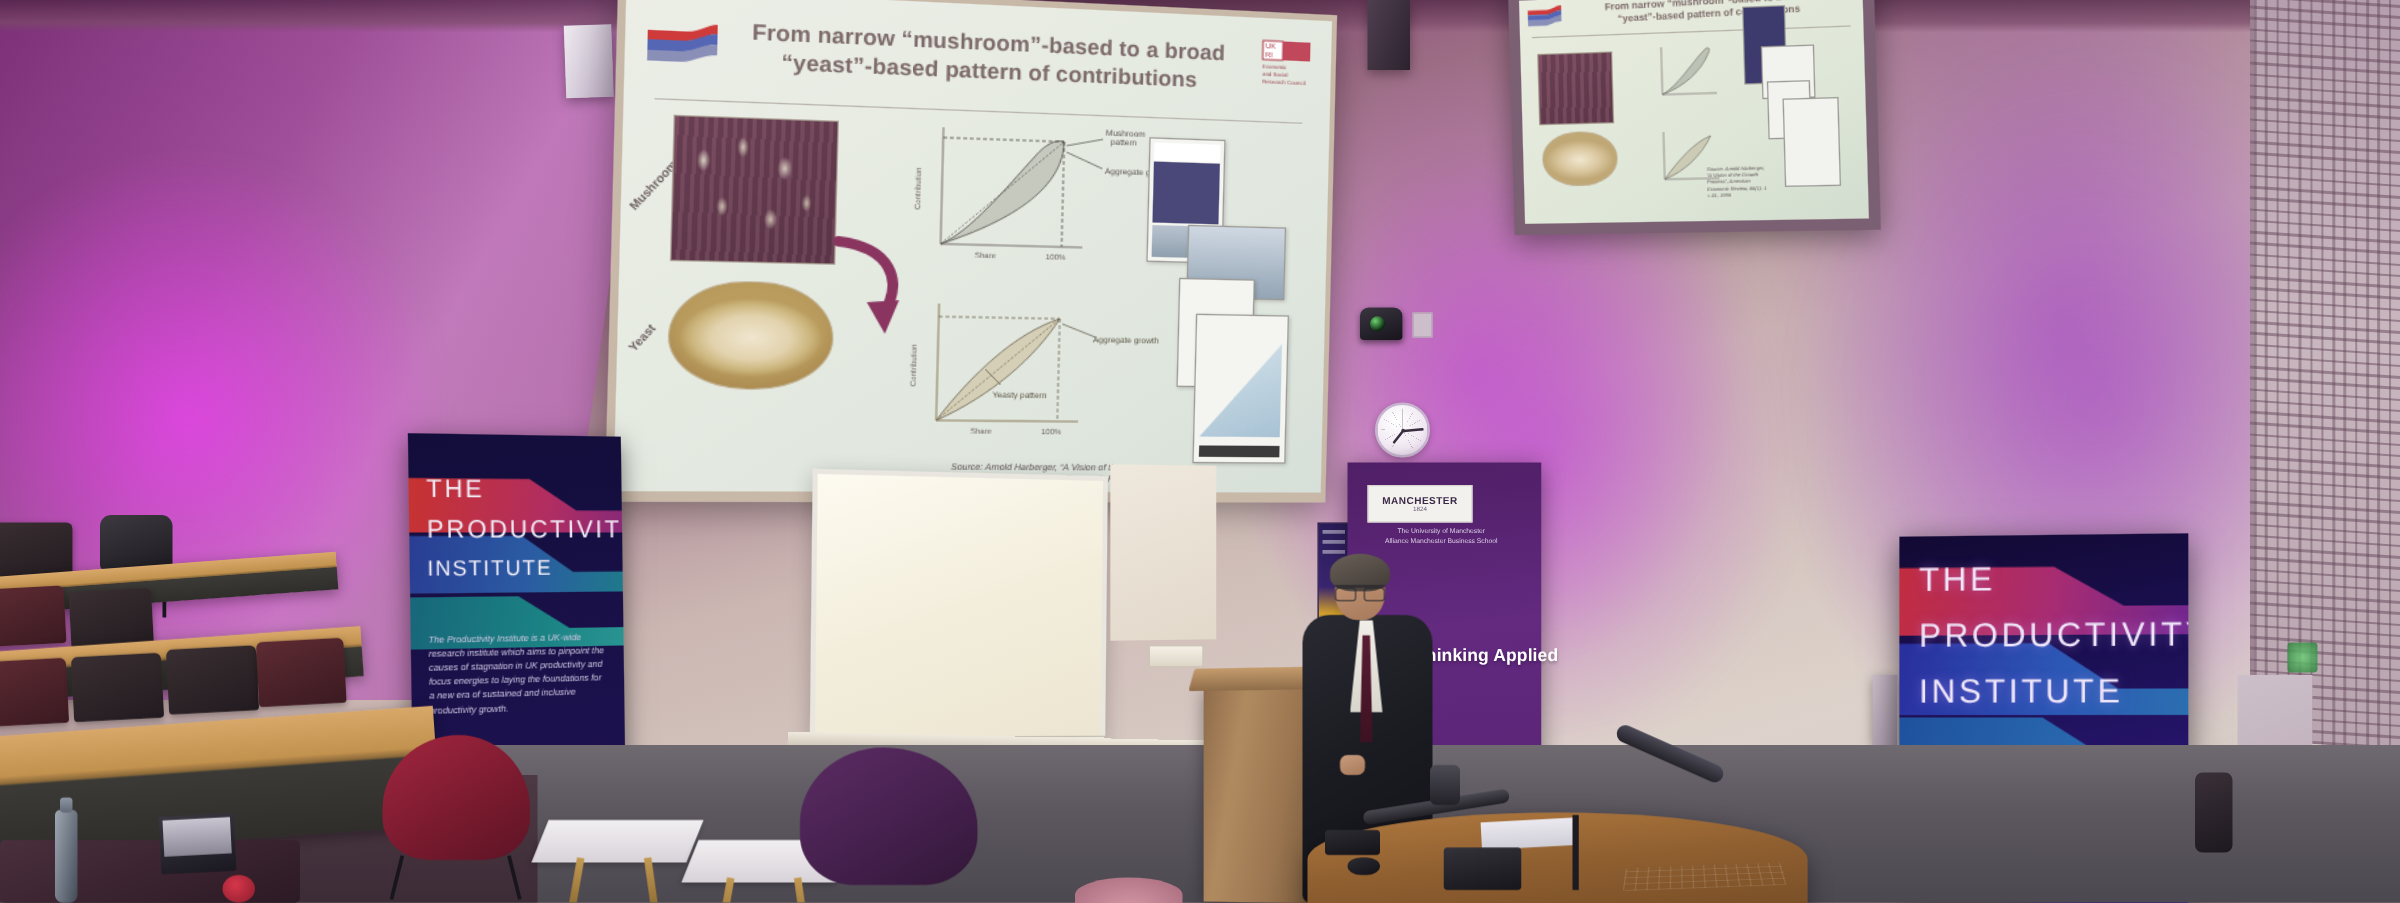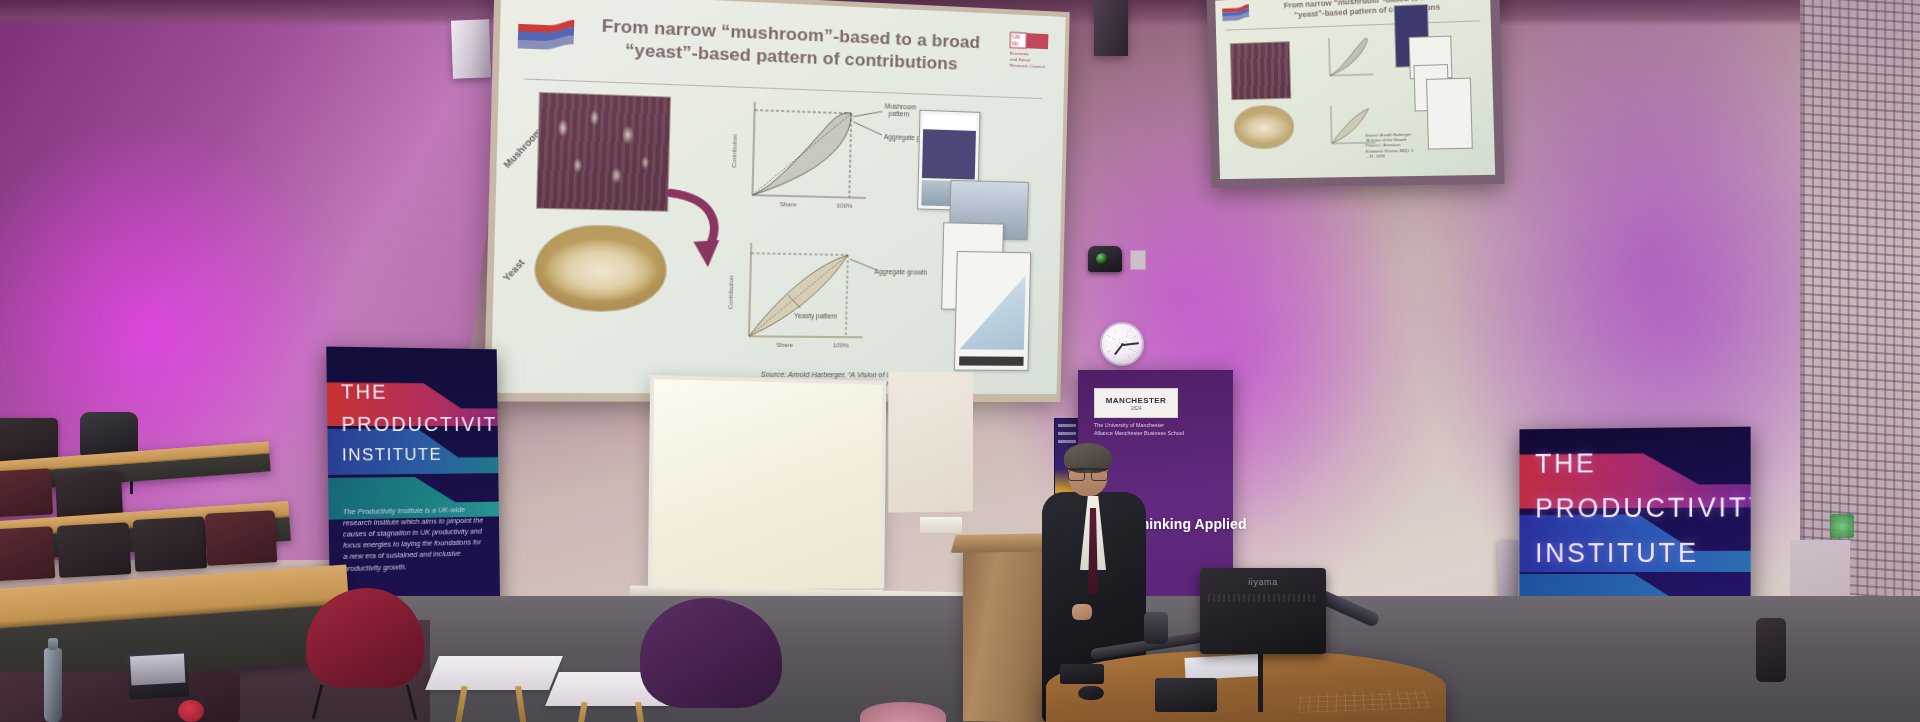--- a/index.html
+++ b/index.html
@@ -277,20 +277,21 @@
     clip-path: polygon(0 18%, 52% 18%, 76% 70%, 100% 70%, 100% 100%, 0 100%); opacity:.9; }
   #banner-right .tpi-swoosh-c { left:0; top: 132px; width:232px; height: 70px;
     background: linear-gradient(100deg, #1f63b0 0%, #2a7fc2 60%, #3b90cc 100%);
     clip-path: polygon(0 20%, 50% 20%, 74% 70%, 100% 70%, 100% 100%, 0 100%); opacity:.78; }
 
   
   #banner-uom {
     position: absolute; left: 1078px; top: 370px; width: 155px; height: 352px;
     background: linear-gradient(175deg, #4f1f66 0%, #632a80 38%, #5a2476 72%, #4a1b60 100%);
     box-shadow: 0 4px 18px rgba(0,0,0,.45);
+    text-align: center;
   }
   #uom-logo {
     position: absolute; left: 16px; top: 18px; width: 84px; height: 30px;
     background: #f3f1ee; border: 1px solid #d8d4ce;
     display: flex; flex-direction: column; align-items: center; justify-content: center;
   }
   #uom-logo .uom-main { font-size: 8px; letter-spacing: .4px; color: #3a2a46; font-weight: bold; }
   #uom-logo .uom-year { font-size: 5px; color: #6a5a76; }
   .uom-sub { position: absolute; left: 16px; top: 52px; width: 118px; color: #ddd0e6; font-size: 5.4px; line-height: 1.45; }
   #thinking-applied {
@@ -797,22 +798,18 @@
 
   <div id="tech-desk"></div>
   <div id="mic-boom"></div>
   <div id="mic-cap"></div>
   <div id="desk-box2"></div>
   <div id="desk-mouse"></div>
   <div id="desk-paper"></div>
   <div id="desk-box"></div>
   <div id="monitor-stem"></div>
   <div id="monitor-arm"></div>
-  <div id="monitor">
-    <div class="brand">iiyama</div>
-    <div class="vent"></div>
-  </div>
   <div id="keyboard"></div>
 
   <div class="exit-sign"></div>
   <div class="wall-hook"></div>
 
 </div>
 
 </body></html>

